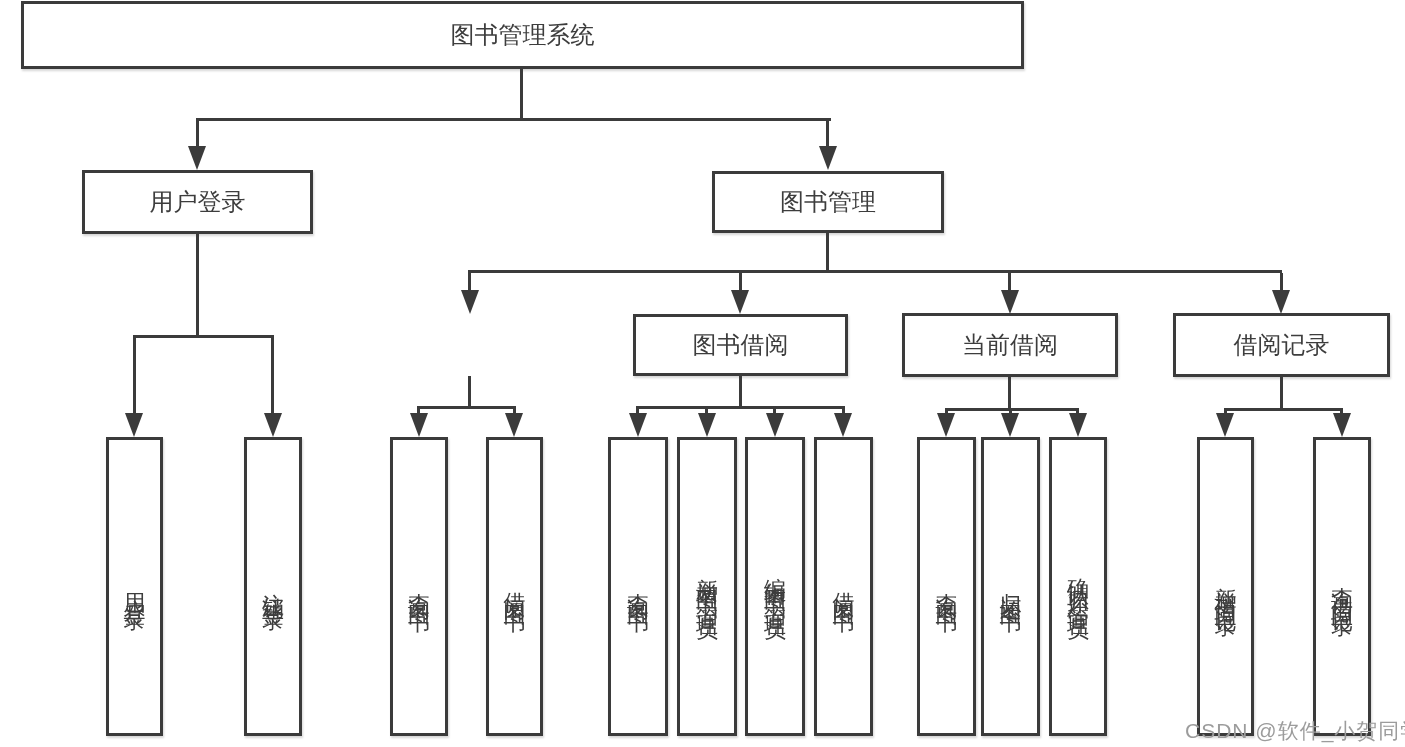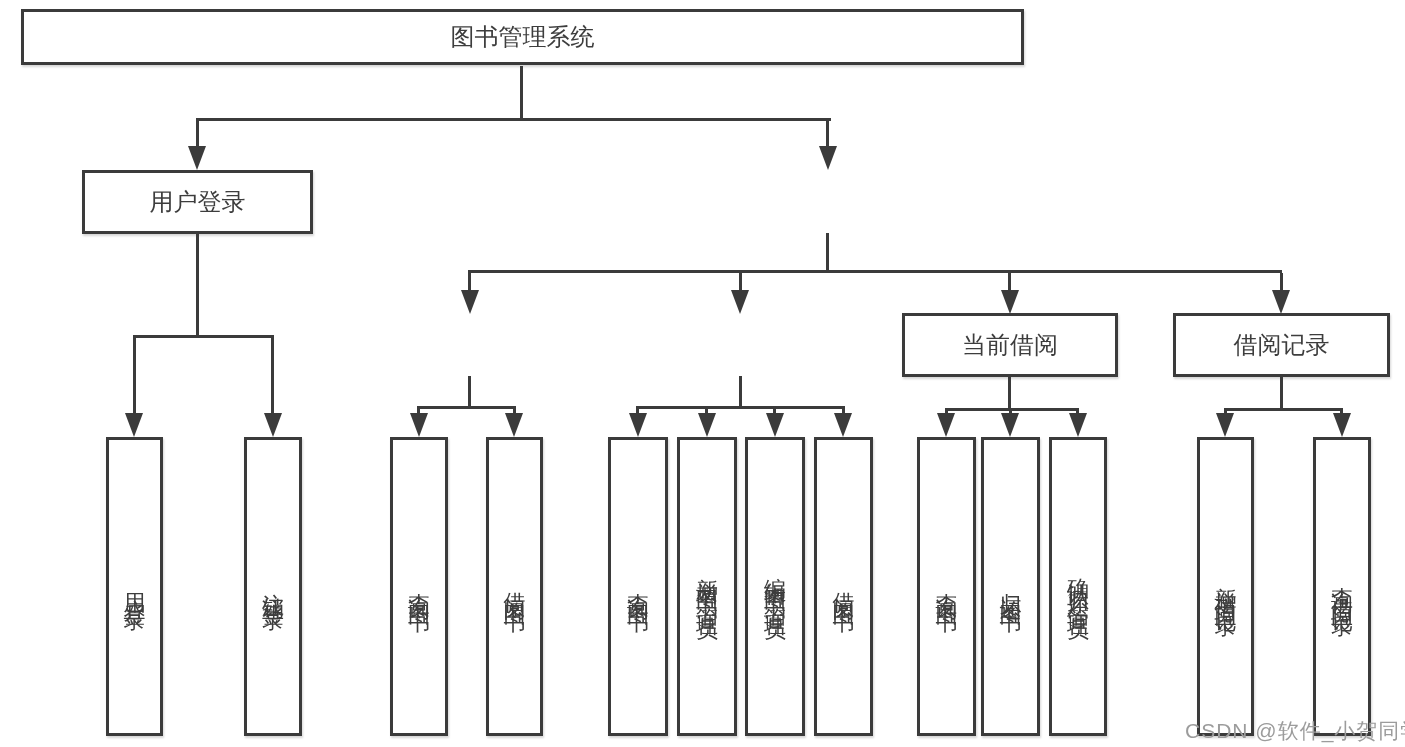--- a/index.html
+++ b/index.html
@@ -59,53 +59,59 @@
     color:var(--wm);
     letter-spacing:1px;
     white-space:nowrap;
   }
 </style>
 </head>
 <body>
 
 <div id="stage">
 
-  <div class="hbox" style="left:21px;top:9px;width:1003px;height:56px">
+  <div class="hbox" style="left:21px;top:1px;width:1003px;height:68px">
     <span>图书管理系统</span>
   </div>
 
   <div class="vl" style="left:520px;top:66px;height:52px"></div>
   <div class="hl" style="left:196px;top:118px;width:635px"></div>
   <div class="vl" style="left:196px;top:118px;height:32px"></div>
   <div class="arr" style="left:188px;top:146px"></div>
   <div class="vl" style="left:826px;top:118px;height:32px"></div>
   <div class="arr" style="left:819px;top:146px"></div>
 
   <div class="hbox" style="left:82px;top:170px;width:231px;height:64px">
     <span>用户登录</span>
+  </div>
+  <div class="hbox" style="left:712px;top:171px;width:232px;height:62px">
+    <span>图书管理</span>
   </div>
 
   <div class="vl" style="left:196px;top:234px;height:101px"></div>
   <div class="hl" style="left:133px;top:335px;width:141px"></div>
   <div class="vl" style="left:133px;top:335px;height:82px"></div>
   <div class="arr" style="left:125px;top:413px"></div>
   <div class="vl" style="left:271px;top:335px;height:82px"></div>
   <div class="arr" style="left:264px;top:413px"></div>
 
   <div class="vl" style="left:826px;top:233px;height:37px"></div>
   <div class="hl" style="left:468px;top:270px;width:814px"></div>
   <div class="vl" style="left:468px;top:273px;height:19px"></div>
   <div class="arr" style="left:461px;top:290px"></div>
   <div class="vl" style="left:739px;top:273px;height:19px"></div>
   <div class="arr" style="left:731px;top:290px"></div>
   <div class="vl" style="left:1008px;top:273px;height:19px"></div>
   <div class="arr" style="left:1001px;top:290px"></div>
   <div class="vl" style="left:1280px;top:273px;height:19px"></div>
   <div class="arr" style="left:1272px;top:290px"></div>
 
+  <div class="hbox" style="left:633px;top:314px;width:215px;height:62px">
+    <span>图书借阅</span>
+  </div>
   <div class="hbox" style="left:1173px;top:313px;width:217px;height:64px">
     <span>借阅记录</span>
   </div>
   <div class="hbox" style="left:902px;top:313px;width:216px;height:64px">
     <span>当前借阅</span>
   </div>
 
   <div class="vl" style="left:468px;top:376px;height:30px"></div>
   <div class="hl" style="left:417px;top:406px;width:99px"></div>
   <div class="vl" style="left:417px;top:406px;height:11px"></div>

